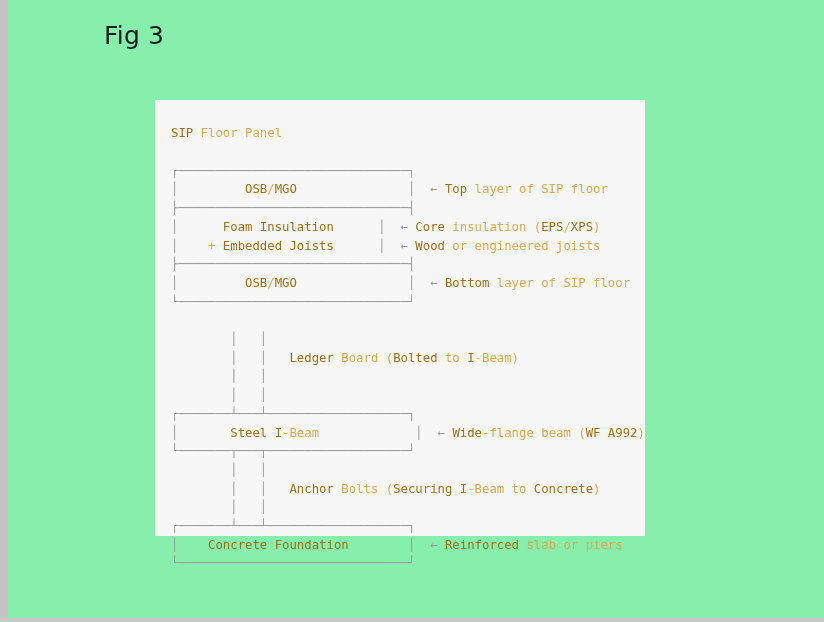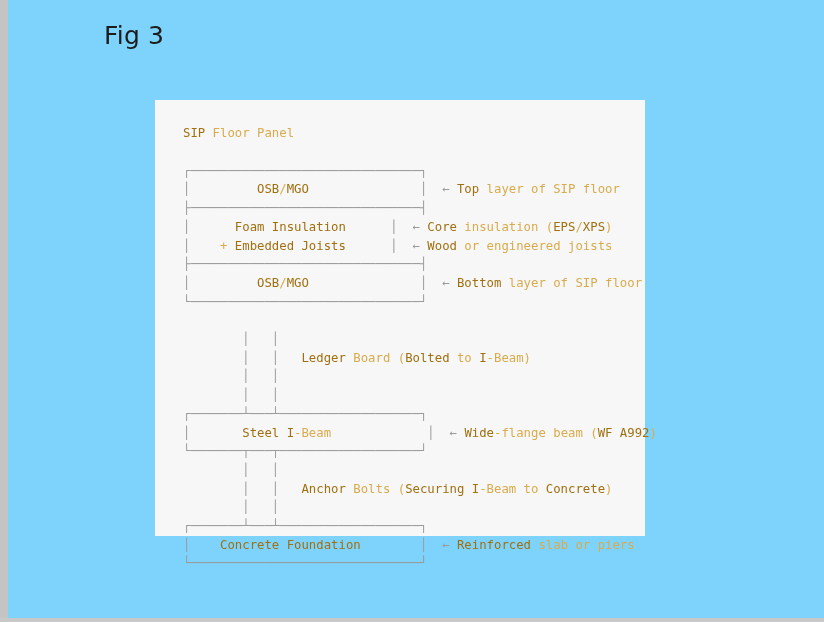--- a/index.html
+++ b/index.html
@@ -29,21 +29,21 @@
   .edge-bottom {
     position: absolute;
     left: 0; bottom: 0;
     width: 824px; height: 4px;
     background: #c8c8c8;
   }
   .page-surface {
     position: absolute;
     left: 8px; top: 0;
     width: 816px; height: 618px;
-    background: #7dd3fc;
+    background: #86efac;
   }
 
   .fig-title {
     position: absolute;
     left: 96px;
     top: 21px;
     font-family: "DejaVu Sans", "Liberation Sans", sans-serif;
     font-size: 25px;
     font-weight: 400;
     color: #1c1c1c;
@@ -55,21 +55,21 @@
     position: absolute;
     left: 147px;
     top: 100px;
     width: 490px;
     height: 436px;
     background: #f7f7f7;
   }
 
   .code-block {
     position: absolute;
-    left: 28px;
+    left: 16px;
     top: 12px;
     font-family: "DejaVu Sans Mono", "Liberation Mono", monospace;
     font-size: 12.3px;
     line-height: 18.7px;
     white-space: pre;
     color: #d4a843;
     letter-spacing: 0px;
   }
 
   

